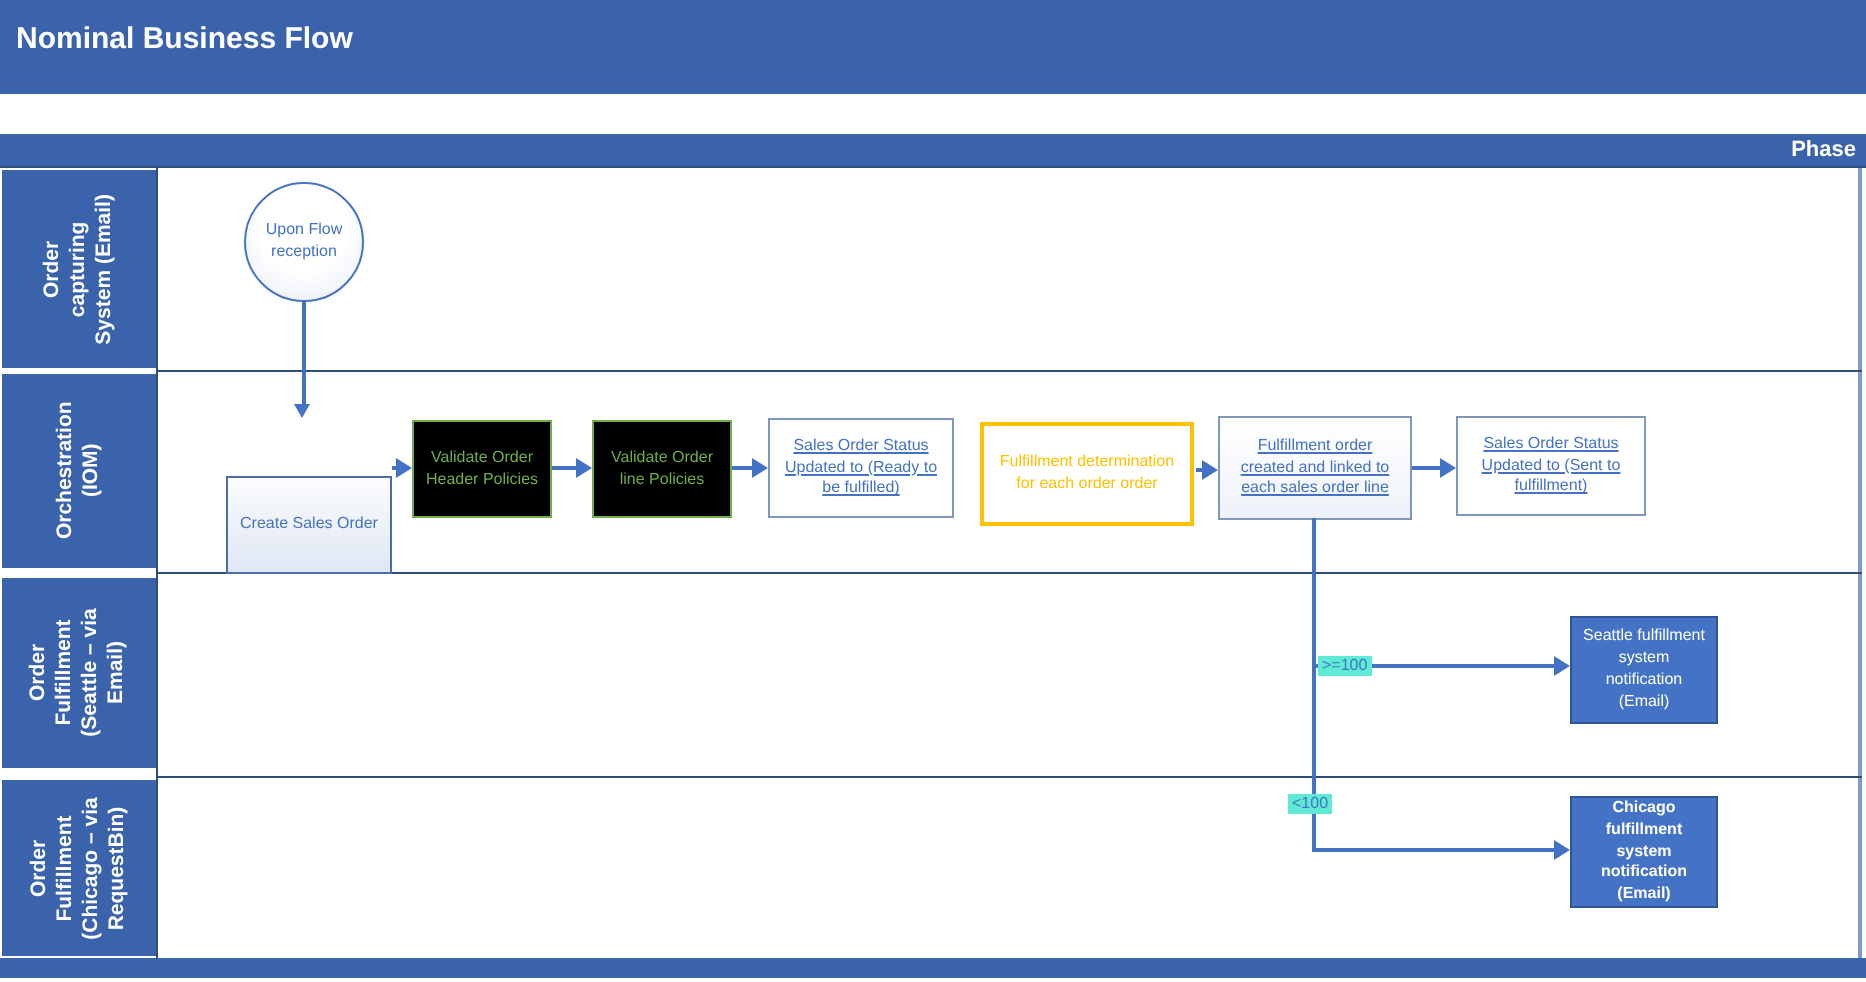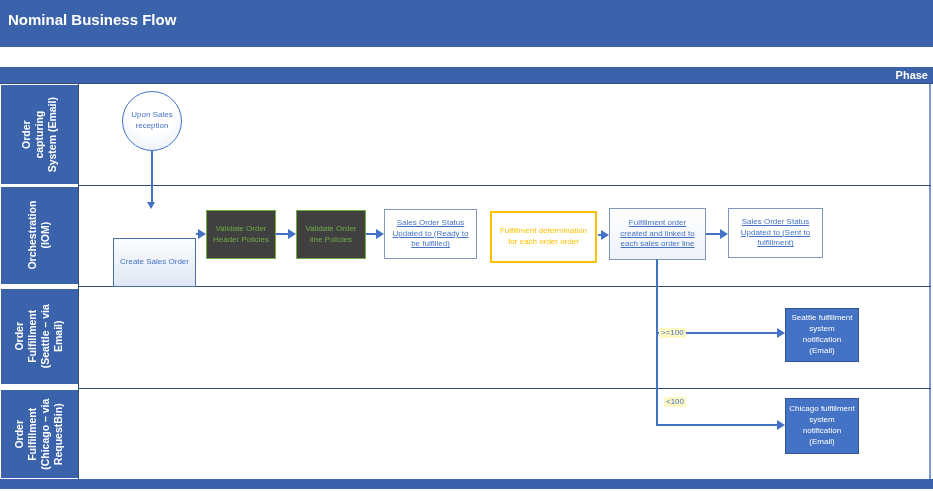--- a/index.html
+++ b/index.html
@@ -26,40 +26,40 @@
 
   
   .node{position:absolute;box-sizing:border-box;display:flex;align-items:center;
         justify-content:center;text-align:center;font-size:8px;line-height:1.35;
         white-space:pre-line;padding:2px;}
   .start-circle{left:122px;top:91px;width:60px;height:60px;border-radius:50%;
         border:1.5px solid #4472C4;color:#4472C4;
         background:radial-gradient(circle at 50% 38%,#ffffff 45%,#e4ebf6 100%);}
   .n-create{left:113px;top:210px;width:83px;height:49px;border:1.5px solid #4A6DA8;color:#4472C4;
         background:linear-gradient(180deg,#fbfcfe 0%,#dfe7f3 100%);margin-top:28px;}
-  .n-green{border:1.5px solid #70AD47;color:#70AD47;background:#404040;}
+  .n-green{border:1.5px solid #70AD47;color:#70AD47;background:#000000;}
   .n-vho{left:206px;top:210px;width:70px;height:49px;}
   .n-vlo{left:296px;top:210px;width:70px;height:49px;}
   .n-slate{border:1px solid #8096BD;color:#4472C4;background:#fff;text-decoration:underline;}
   .n-ready{left:384px;top:209px;width:93px;height:50px;}
   .n-gold{left:490px;top:211px;width:107px;height:52px;border:2px solid #FFC000;color:#FFC000;background:#fff;}
   .n-forder{left:609px;top:208px;width:97px;height:52px;background:linear-gradient(180deg,#ffffff 0%,#eef2f9 100%);}
   .n-sent{left:728px;top:208px;width:95px;height:50px;}
   .n-filled{background:#4472C4;border:1px solid #2F5597;color:#fff;}
   .n-seattle{left:785px;top:308px;width:74px;height:54px;}
-  .n-chicago{left:785px;top:398px;width:74px;height:56px;}
+  .n-chicago{left:785px;top:398px;width:74px;height:56px;font-weight:bold;}
 
   
   .hline{position:absolute;height:2px;background:#4472C4;}
   .vline{position:absolute;width:2px;background:#4472C4;}
   .ah-right{position:absolute;width:0;height:0;border-top:5px solid transparent;
             border-bottom:5px solid transparent;border-left:8px solid #4472C4;}
   .ah-down{position:absolute;width:0;height:0;border-left:4.5px solid transparent;
            border-right:4.5px solid transparent;border-top:7px solid #4472C4;}
-  .cond{position:absolute;font-size:8px;color:#4472C4;background:#fef9c3;line-height:1;
+  .cond{position:absolute;font-size:8px;color:#4472C4;background:#5eead4;line-height:1;
         padding:1px 2px;}
 </style>
 </head>
 <body>
 
 <div id="canvas">
 
   <div class="title-bar">
     <span class="title-text">Nominal Business Flow</span>
   </div>
@@ -90,21 +90,21 @@
   </div>
 
   <div class="divider-v"></div>
   <div class="edge-right"></div>
   <div class="divider-h" style="top:185px;"></div>
   <div class="divider-h" style="top:286px;"></div>
   <div class="divider-h" style="top:388px;"></div>
   <div class="bottom-bar"></div>
 
   <div class="node start-circle">
-    <span>Upon Sales
+    <span>Upon Flow
 reception</span>
   </div>
 
   <div class="vline" style="left:151px;top:151px;height:51px;"></div>
   <div class="ah-down" style="left:147px;top:202px;"></div>
 
   <div class="node n-create">
     <span>Create Sales Order</span>
   </div>
   <div class="hline" style="left:196px;top:233px;width:4px;"></div>
@@ -158,21 +158,21 @@
   <span class="cond" style="left:659px;top:328px;">&gt;=100</span>
   <div class="node n-filled n-seattle">
     <span>Seattle fulfillment
 system
 notification
 (Email)</span>
   </div>
 
   <div class="hline" style="left:656px;top:424px;width:121px;"></div>
   <div class="ah-right" style="left:777px;top:420px;"></div>
-  <span class="cond" style="left:644px;top:397px;margin-left:20px;">&lt;100</span>
+  <span class="cond" style="left:644px;top:397px;">&lt;100</span>
   <div class="node n-filled n-chicago">
     <span>Chicago fulfillment
 system
 notification
 (Email)</span>
   </div>
 
 </div>
 
 </body></html>

